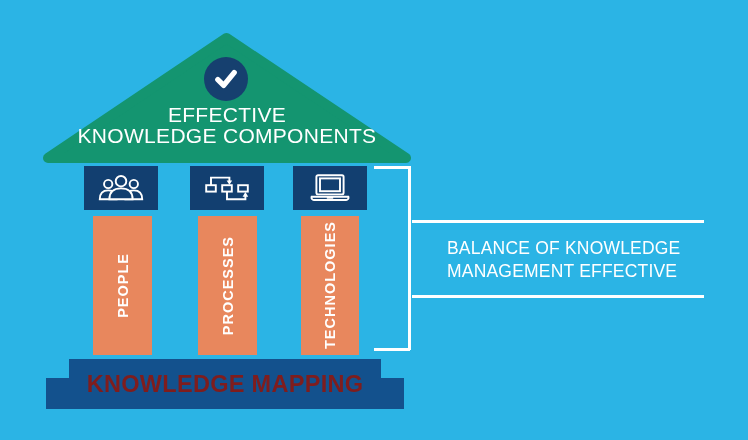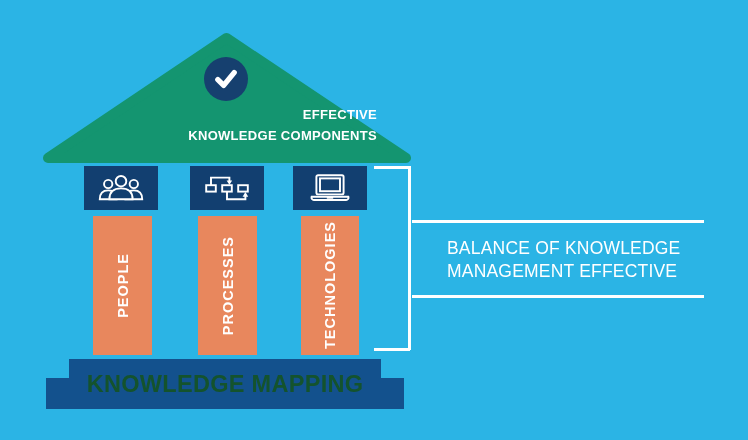--- a/index.html
+++ b/index.html
@@ -13,22 +13,22 @@
   .abs{position:absolute;}
 
   
   #roof-svg{left:40px;top:30px;width:374px;height:136px;}
   #roof-badge{
     left:204px;top:57px;width:44px;height:44px;border-radius:50%;
     background:#16406F;display:flex;align-items:center;justify-content:center;
   }
   #roof-title{
     left:77px;top:104px;width:300px;
-    text-align:right;color:#FFFFFF;font-weight:bold;
-    font-size:13px;line-height:21px;letter-spacing:.3px;
+    text-align:center;color:#FFFFFF;font-weight:normal;
+    font-size:21px;line-height:21px;letter-spacing:.3px;
   }
 
   
   .icon-box{
     top:166px;height:44px;background:#123F70;
     display:flex;align-items:center;justify-content:center;
   }
   #icon-box-1{left:84px;width:74px;}
   #icon-box-2{left:190px;width:74px;}
   #icon-box-3{left:293px;width:74px;}
@@ -46,21 +46,21 @@
     color:#FFFFFF;font-weight:bold;font-size:14.5px;letter-spacing:1px;
     white-space:nowrap;
   }
 
   
   #base-step{left:69px;top:359px;width:312px;height:20px;background:#13518D;}
   #base-main{left:46px;top:378px;width:358px;height:31px;background:#13518D;}
   #base-label{
     left:46px;top:359px;width:358px;height:50px;
     display:flex;align-items:center;justify-content:center;
-    color:#14532d;font-weight:bold;font-size:23.5px;letter-spacing:.3px;
+    color:#7f1d1d;font-weight:bold;font-size:23.5px;letter-spacing:.3px;
   }
 
   
   .wline{background:#FFFFFF;}
   #bracket-vertical{left:408px;top:166px;width:2.5px;height:184px;}
   #bracket-arm-top{left:374px;top:166px;width:36px;height:2.5px;}
   #bracket-arm-bottom{left:374px;top:348px;width:36px;height:2.5px;}
   #callout-line-top{left:412px;top:220px;width:292px;height:2.5px;}
   #callout-line-bottom{left:412px;top:295px;width:292px;height:2.5px;}
   #callout-text{

